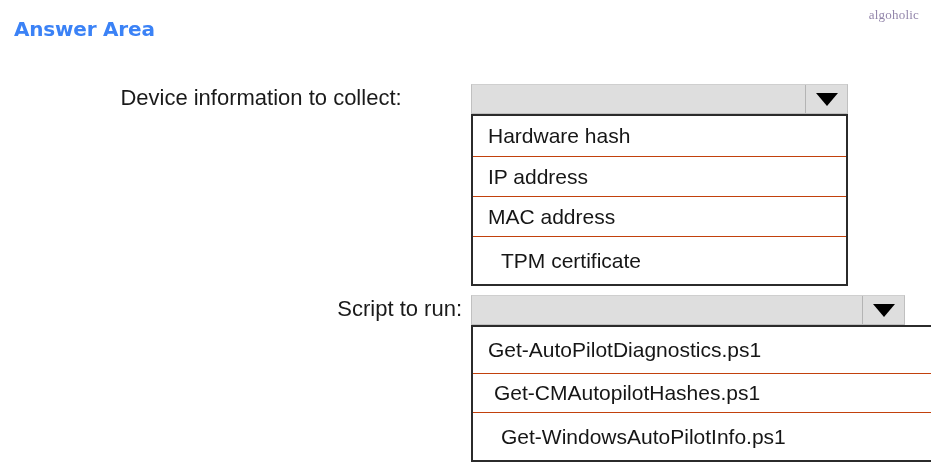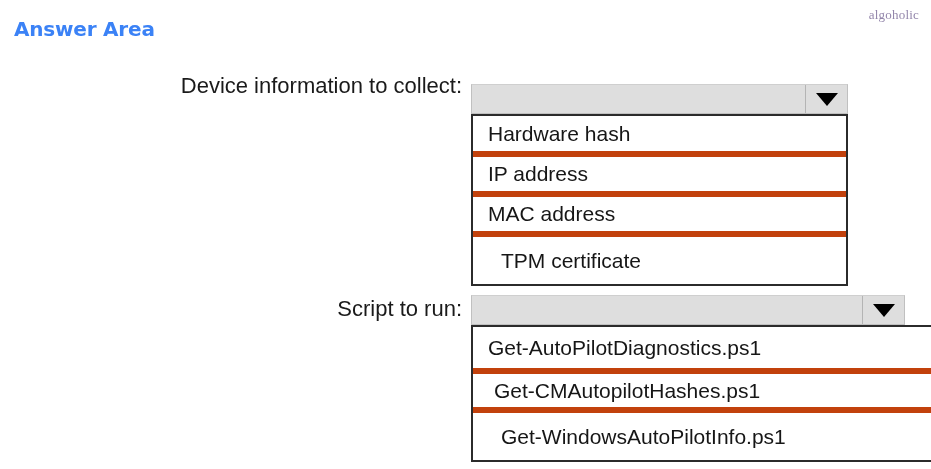--- a/index.html
+++ b/index.html
@@ -103,37 +103,37 @@
   .list-option {
     box-sizing: border-box;
     font-family: "Liberation Sans", sans-serif;
     font-size: 21px;
     color: #161616;
     padding-left: 15px;
     display: flex;
     align-items: center;
     white-space: nowrap;
     background: #ffffff;
-    border-bottom: 6px solid #c2410c;
+    border-bottom: 1px solid #c2410c;
   }
   .list-option:last-child {
     border-bottom: none;
     margin-left: 13px;
   }
 </style>
 </head>
 <body>
 
 <div id="screen">
 
   <div class="watermark">algoholic</div>
 
   <div class="page-title">Answer Area</div>
 
-  <div class="field-label" style="left:60px; top:72px; width:402px;">Device information to collect:</div>
+  <div class="field-label" style="left:60px; top:84px; width:402px;text-align:center;">Device information to collect:</div>
 
   <div class="combo" style="left:471px; top:84px; width:377px;">
     <div class="combo-value" title=""></div>
     <div class="combo-button">
       <span class="caret"></span>
     </div>
   </div>
 
   <div class="listbox" style="left:471px; top:114px; width:377px; height:172px;">
     <div class="list-option" style="height:41px;">Hardware hash</div>

